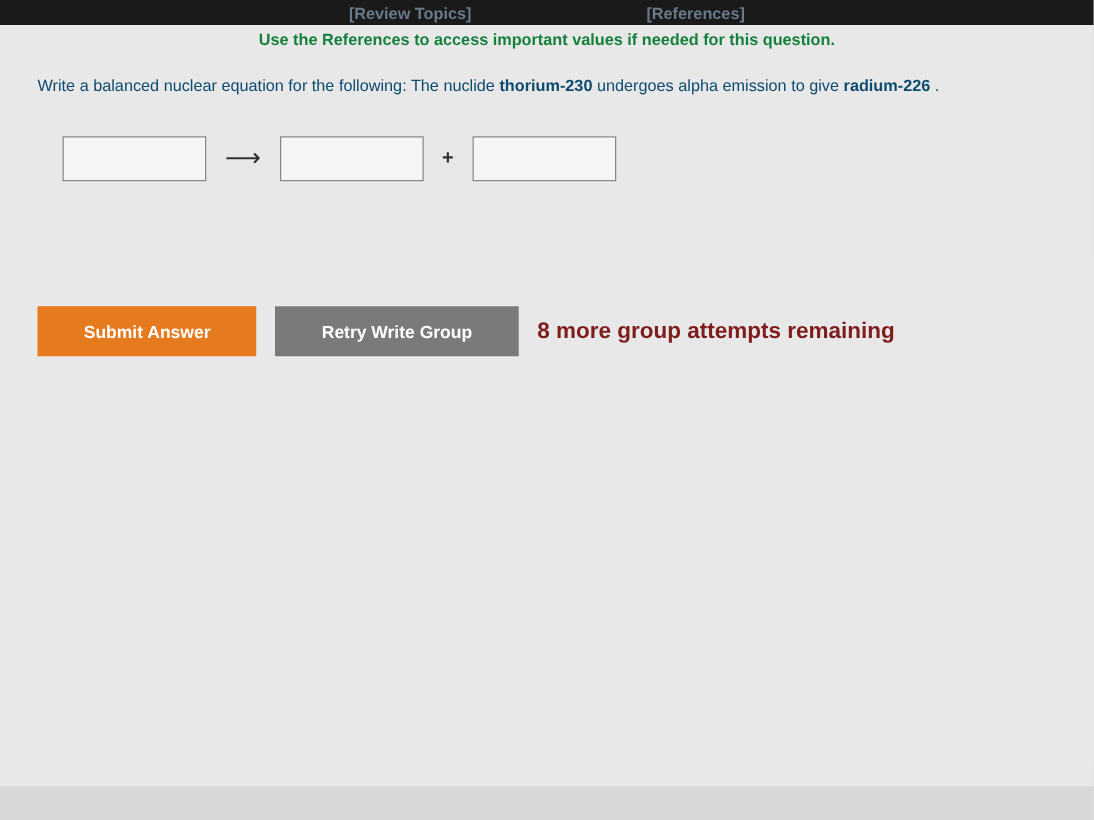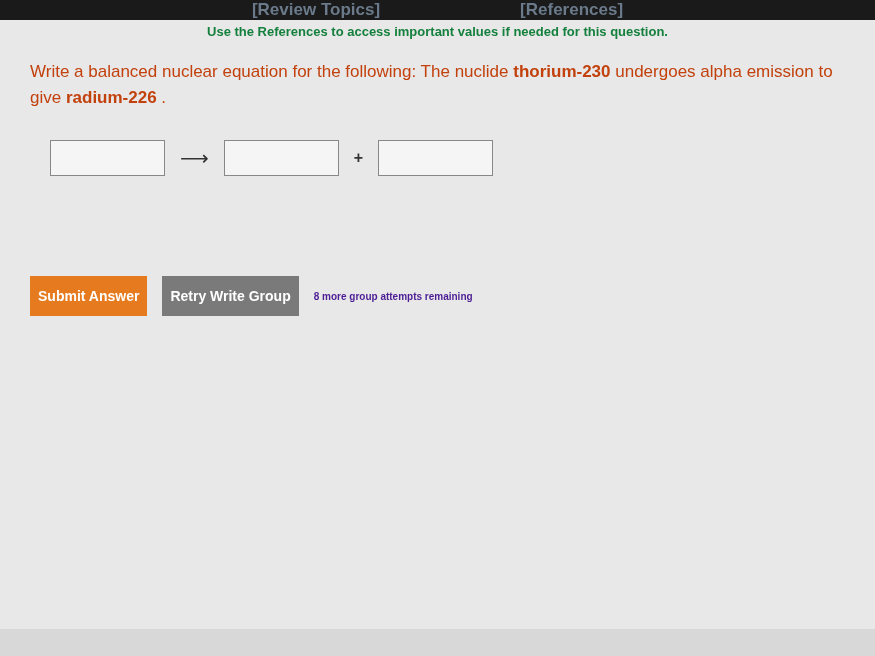--- a/index.html
+++ b/index.html
@@ -18,40 +18,40 @@
       background: #1a1a1a;
       height: 20px;
       width: 100%;
       display: flex;
       justify-content: center;
       align-items: center;
       gap: 140px;
     }
     .top-link {
       color: #6a7a8a;
-      font-size: 17px;
+      font-size: 13px;
       font-weight: bold;
       cursor: pointer;
     }
     .instruction-bar {
       text-align: center;
       font-size: 13px;
       font-weight: bold;
       color: #15803d;
       padding: 4px 0 10px 0;
       background: #e8e8e8;
     }
     .content {
       background: #e8e8e8;
       padding: 10px 30px 30px 30px;
       min-height: 580px;
     }
     .question-text {
-      font-size: 17px;
-      color: #c2410c;
+      font-size: 13px;
+      color: #0c4a6e;
       line-height: 1.5;
       margin-bottom: 30px;
     }
     .question-text .bold {
       font-weight: bold;
     }
     .equation-row {
       display: flex;
       align-items: center;
       gap: 15px;
@@ -74,37 +74,37 @@
       font-size: 16px;
       color: #333;
       font-weight: bold;
     }
     .button-row {
       display: flex;
       align-items: center;
       gap: 15px;
     }
     .btn {
-      padding: 12px 8px;
+      padding: 12px 37px;
       border: none;
       font-size: 14px;
       font-weight: bold;
       color: #fff;
       cursor: pointer;
     }
     .btn-submit {
       background: #e67a1e;
     }
     .btn-retry {
       background: #7a7a7a;
     }
     .attempts-text {
-      font-size: 10px;
+      font-size: 18px;
       font-weight: bold;
-      color: #4c1d95;
+      color: #7f1d1d;
     }
   </style>
 </head>
 <body>
 
 <div class="top-bar">
   <span class="top-link">[Review Topics]</span>
   <span class="top-link">[References]</span>
 </div>
 

